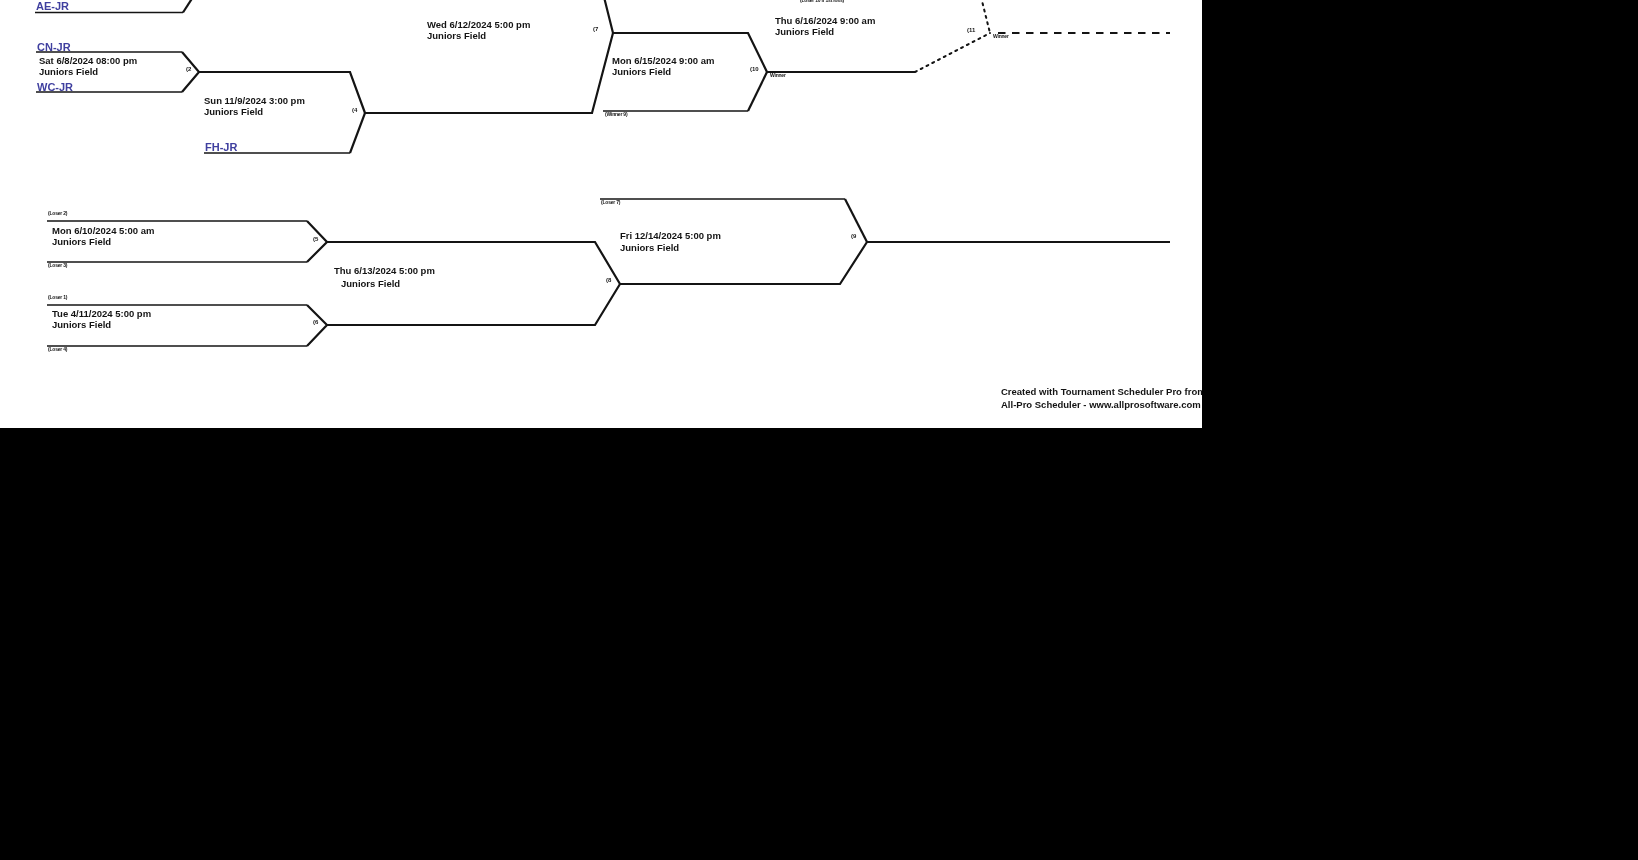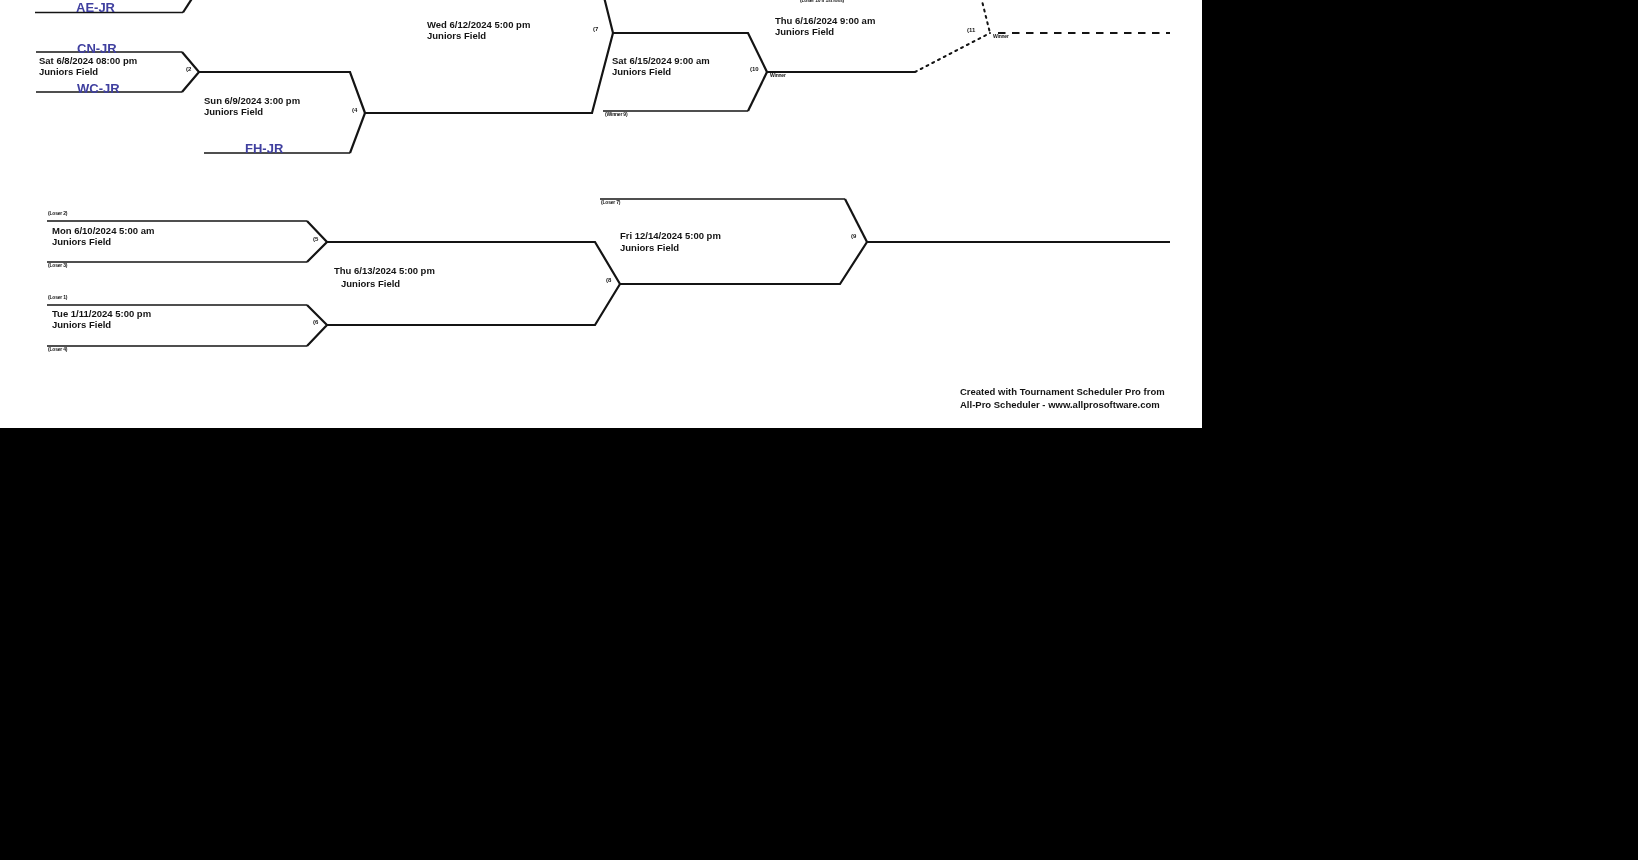--- a/index.html
+++ b/index.html
@@ -24,24 +24,24 @@
     background:var(--bg);
     overflow:hidden;
   }
   svg.lines{position:absolute;left:0;top:0;}
   .ln{fill:none;stroke:var(--line);stroke-width:2.2;stroke-linejoin:miter;stroke-linecap:butt;}
   .ln-thin{stroke-width:1.4;}
   .ln-dot{stroke-width:2;stroke-dasharray:2 4.5;stroke-linecap:round;}
   .ln-dash{stroke-width:2;stroke-dasharray:7.5 6.5;}
   .txt{position:absolute;white-space:nowrap;color:var(--text);font-weight:bold;line-height:1;}
   .match{font-size:9.5px;}
-  .team{font-size:13px;color:var(--team);margin-left:40px;}
+  .team{font-size:11px;color:var(--team);}
   .num{font-size:6px;}
   .tiny{font-size:5px;letter-spacing:-0.2px;}
-  .credit{font-size:9.5px;}
+  .credit{font-size:9.5px;margin-left:41px;}
 </style>
 </head>
 <body>
 
 <div class="canvas">
 
   <svg class="lines" width="1202" height="428" viewBox="0 0 1202 428">
 
     <path class="ln ln-thin" d="M35,12.5 H183"></path>
     <path class="ln" d="M183,12.5 L193,-3"></path>
@@ -84,49 +84,49 @@
   </svg>
 
   <div class="txt team" style="left:36px;top:1px">AE-JR</div>
 
   <div class="txt team" style="left:37px;top:42px">CN-JR</div>
   <div class="txt match" style="left:39px;top:56px">Sat 6/8/2024 08:00 pm</div>
   <div class="txt match" style="left:39px;top:67px">Juniors Field</div>
   <div class="txt team" style="left:37px;top:82px">WC-JR</div>
   <div class="txt num" style="left:186px;top:66px">(2</div>
 
-  <div class="txt match" style="left:204px;top:96px">Sun 6/9/2024 3:00 pm</div>
+  <div class="txt match" style="left:204px;top:96px">Sun 11/9/2024 3:00 pm</div>
   <div class="txt match" style="left:204px;top:107px">Juniors Field</div>
   <div class="txt team" style="left:205px;top:142px">FH-JR</div>
   <div class="txt num" style="left:352px;top:107px">(4</div>
 
   <div class="txt match" style="left:427px;top:20px">Wed 6/12/2024 5:00 pm</div>
   <div class="txt match" style="left:427px;top:31px">Juniors Field</div>
   <div class="txt num" style="left:593px;top:26px">(7</div>
 
-  <div class="txt match" style="left:612px;top:56px">Sat 6/15/2024 9:00 am</div>
+  <div class="txt match" style="left:612px;top:56px">Mon 6/15/2024 9:00 am</div>
   <div class="txt match" style="left:612px;top:67px">Juniors Field</div>
   <div class="txt tiny" style="left:605px;top:112px">(Winner 9)</div>
   <div class="txt num" style="left:750px;top:66px">(10</div>
   <div class="txt tiny" style="left:770px;top:73px">Winner</div>
 
   <div class="txt tiny" style="left:800px;top:-2px">(Loser 10 if 1st loss)</div>
   <div class="txt match" style="left:775px;top:16px">Thu 6/16/2024 9:00 am</div>
   <div class="txt match" style="left:775px;top:27px">Juniors Field</div>
   <div class="txt num" style="left:967px;top:27px">(11</div>
   <div class="txt tiny" style="left:993px;top:34px">Winner</div>
 
   <div class="txt tiny" style="left:48px;top:211px">(Loser 2)</div>
   <div class="txt match" style="left:52px;top:226px">Mon 6/10/2024 5:00 am</div>
   <div class="txt match" style="left:52px;top:237px">Juniors Field</div>
   <div class="txt tiny" style="left:48px;top:263px">(Loser 3)</div>
   <div class="txt num" style="left:313px;top:236px">(5</div>
 
   <div class="txt tiny" style="left:48px;top:295px">(Loser 1)</div>
-  <div class="txt match" style="left:52px;top:309px">Tue 1/11/2024 5:00 pm</div>
+  <div class="txt match" style="left:52px;top:309px">Tue 4/11/2024 5:00 pm</div>
   <div class="txt match" style="left:52px;top:320px">Juniors Field</div>
   <div class="txt tiny" style="left:48px;top:347px">(Loser 4)</div>
   <div class="txt num" style="left:313px;top:319px">(6</div>
 
   <div class="txt match" style="left:334px;top:266px">Thu 6/13/2024 5:00 pm</div>
   <div class="txt match" style="left:341px;top:279px">Juniors Field</div>
   <div class="txt num" style="left:606px;top:277px">(8</div>
 
   <div class="txt tiny" style="left:601px;top:200px">(Loser 7)</div>
   <div class="txt match" style="left:620px;top:231px">Fri 12/14/2024 5:00 pm</div>

